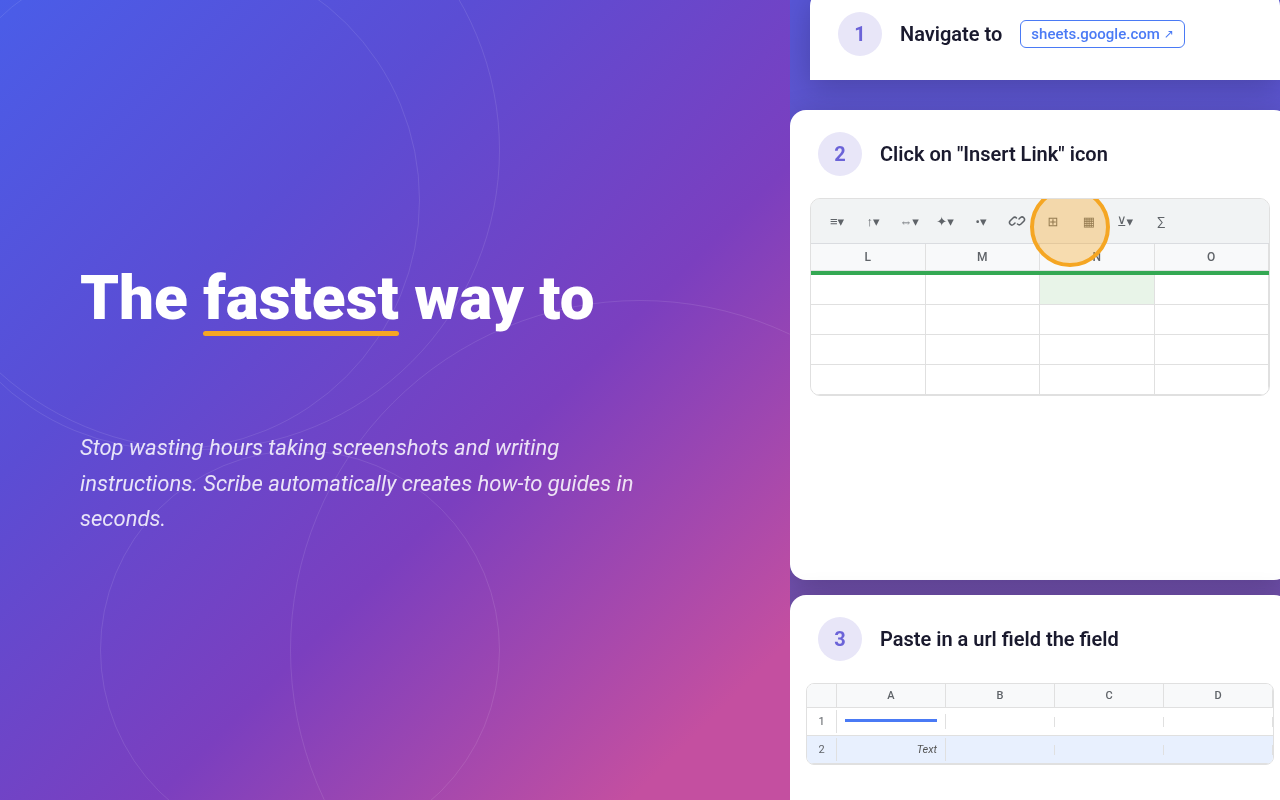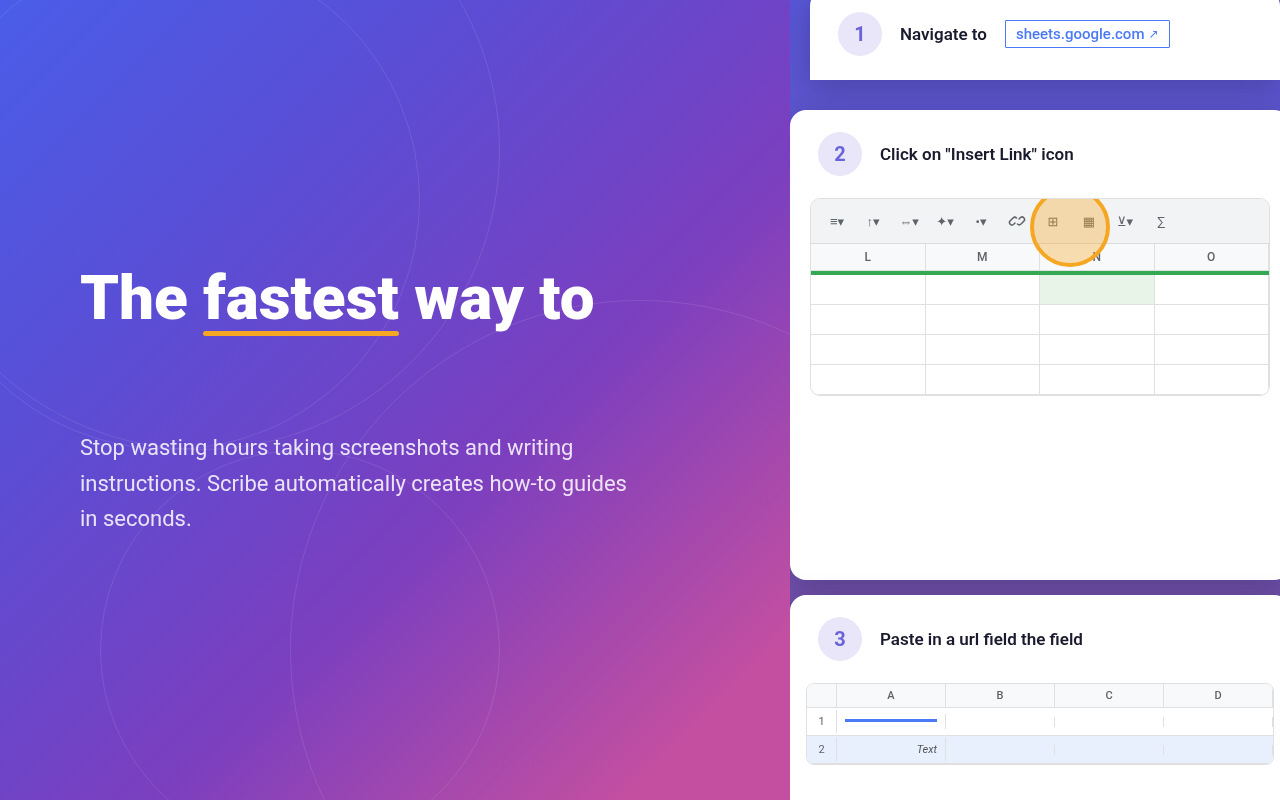--- a/index.html
+++ b/index.html
@@ -73,20 +73,21 @@
       height: 5px;
       background: #f5a623;
       border-radius: 3px;
     }
 
     .hero-subtitle {
       font-size: 22px;
       color: rgba(255,255,255,0.85);
       line-height: 1.6;
       max-width: 560px;
+      font-style: italic;
     }
 
     
     .right-panel {
       width: 490px;
       height: 800px;
       background: #5856d6;
       position: relative;
       overflow: hidden;
     }
@@ -138,33 +139,33 @@
       color: #6b63d8;
       display: flex;
       align-items: center;
       justify-content: center;
       font-size: 20px;
       font-weight: 700;
       flex-shrink: 0;
     }
 
     .step-text {
-      font-size: 17px;
+      font-size: 20px;
       font-weight: 600;
       color: #1a1a2e;
     }
 
     .step-link {
       color: #4a7af5;
       text-decoration: none;
       display: flex;
       align-items: center;
       gap: 4px;
       border: 1.5px solid #4a7af5;
-      border-radius: 1px;
+      border-radius: 6px;
       padding: 4px 10px;
       font-size: 15px;
       font-weight: 500;
     }
 
     .step-link-icon {
       font-size: 12px;
     }
 
     

